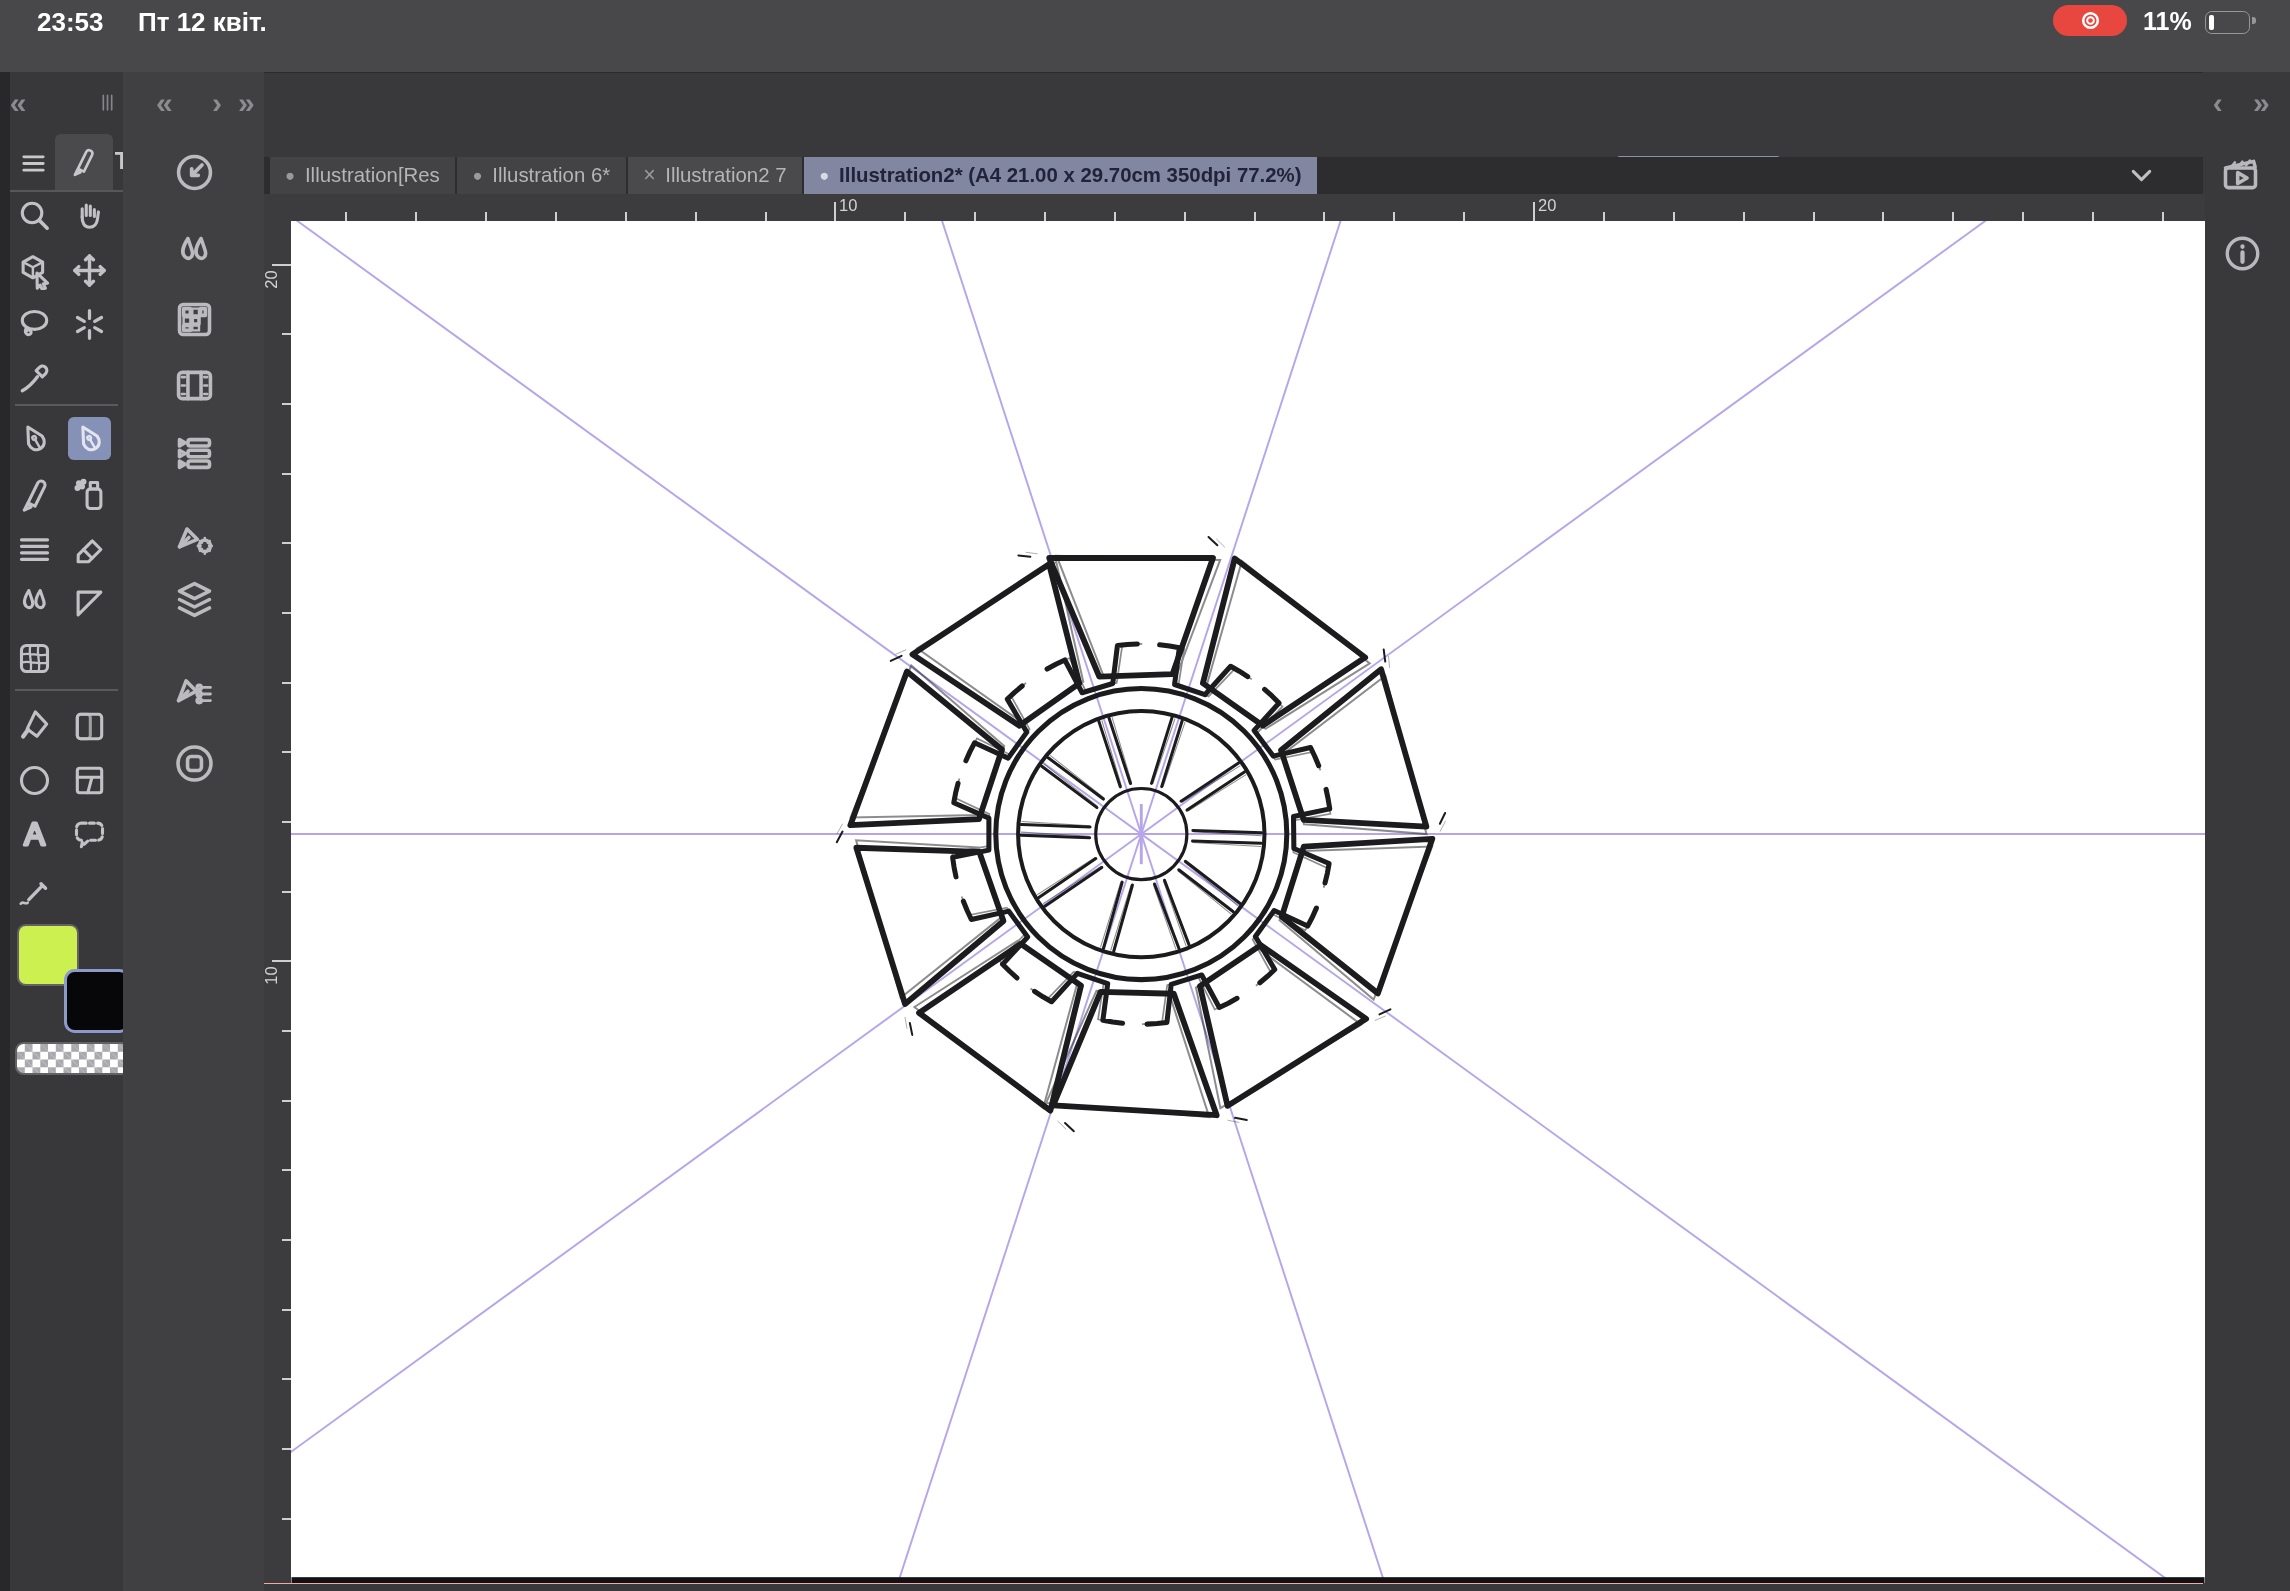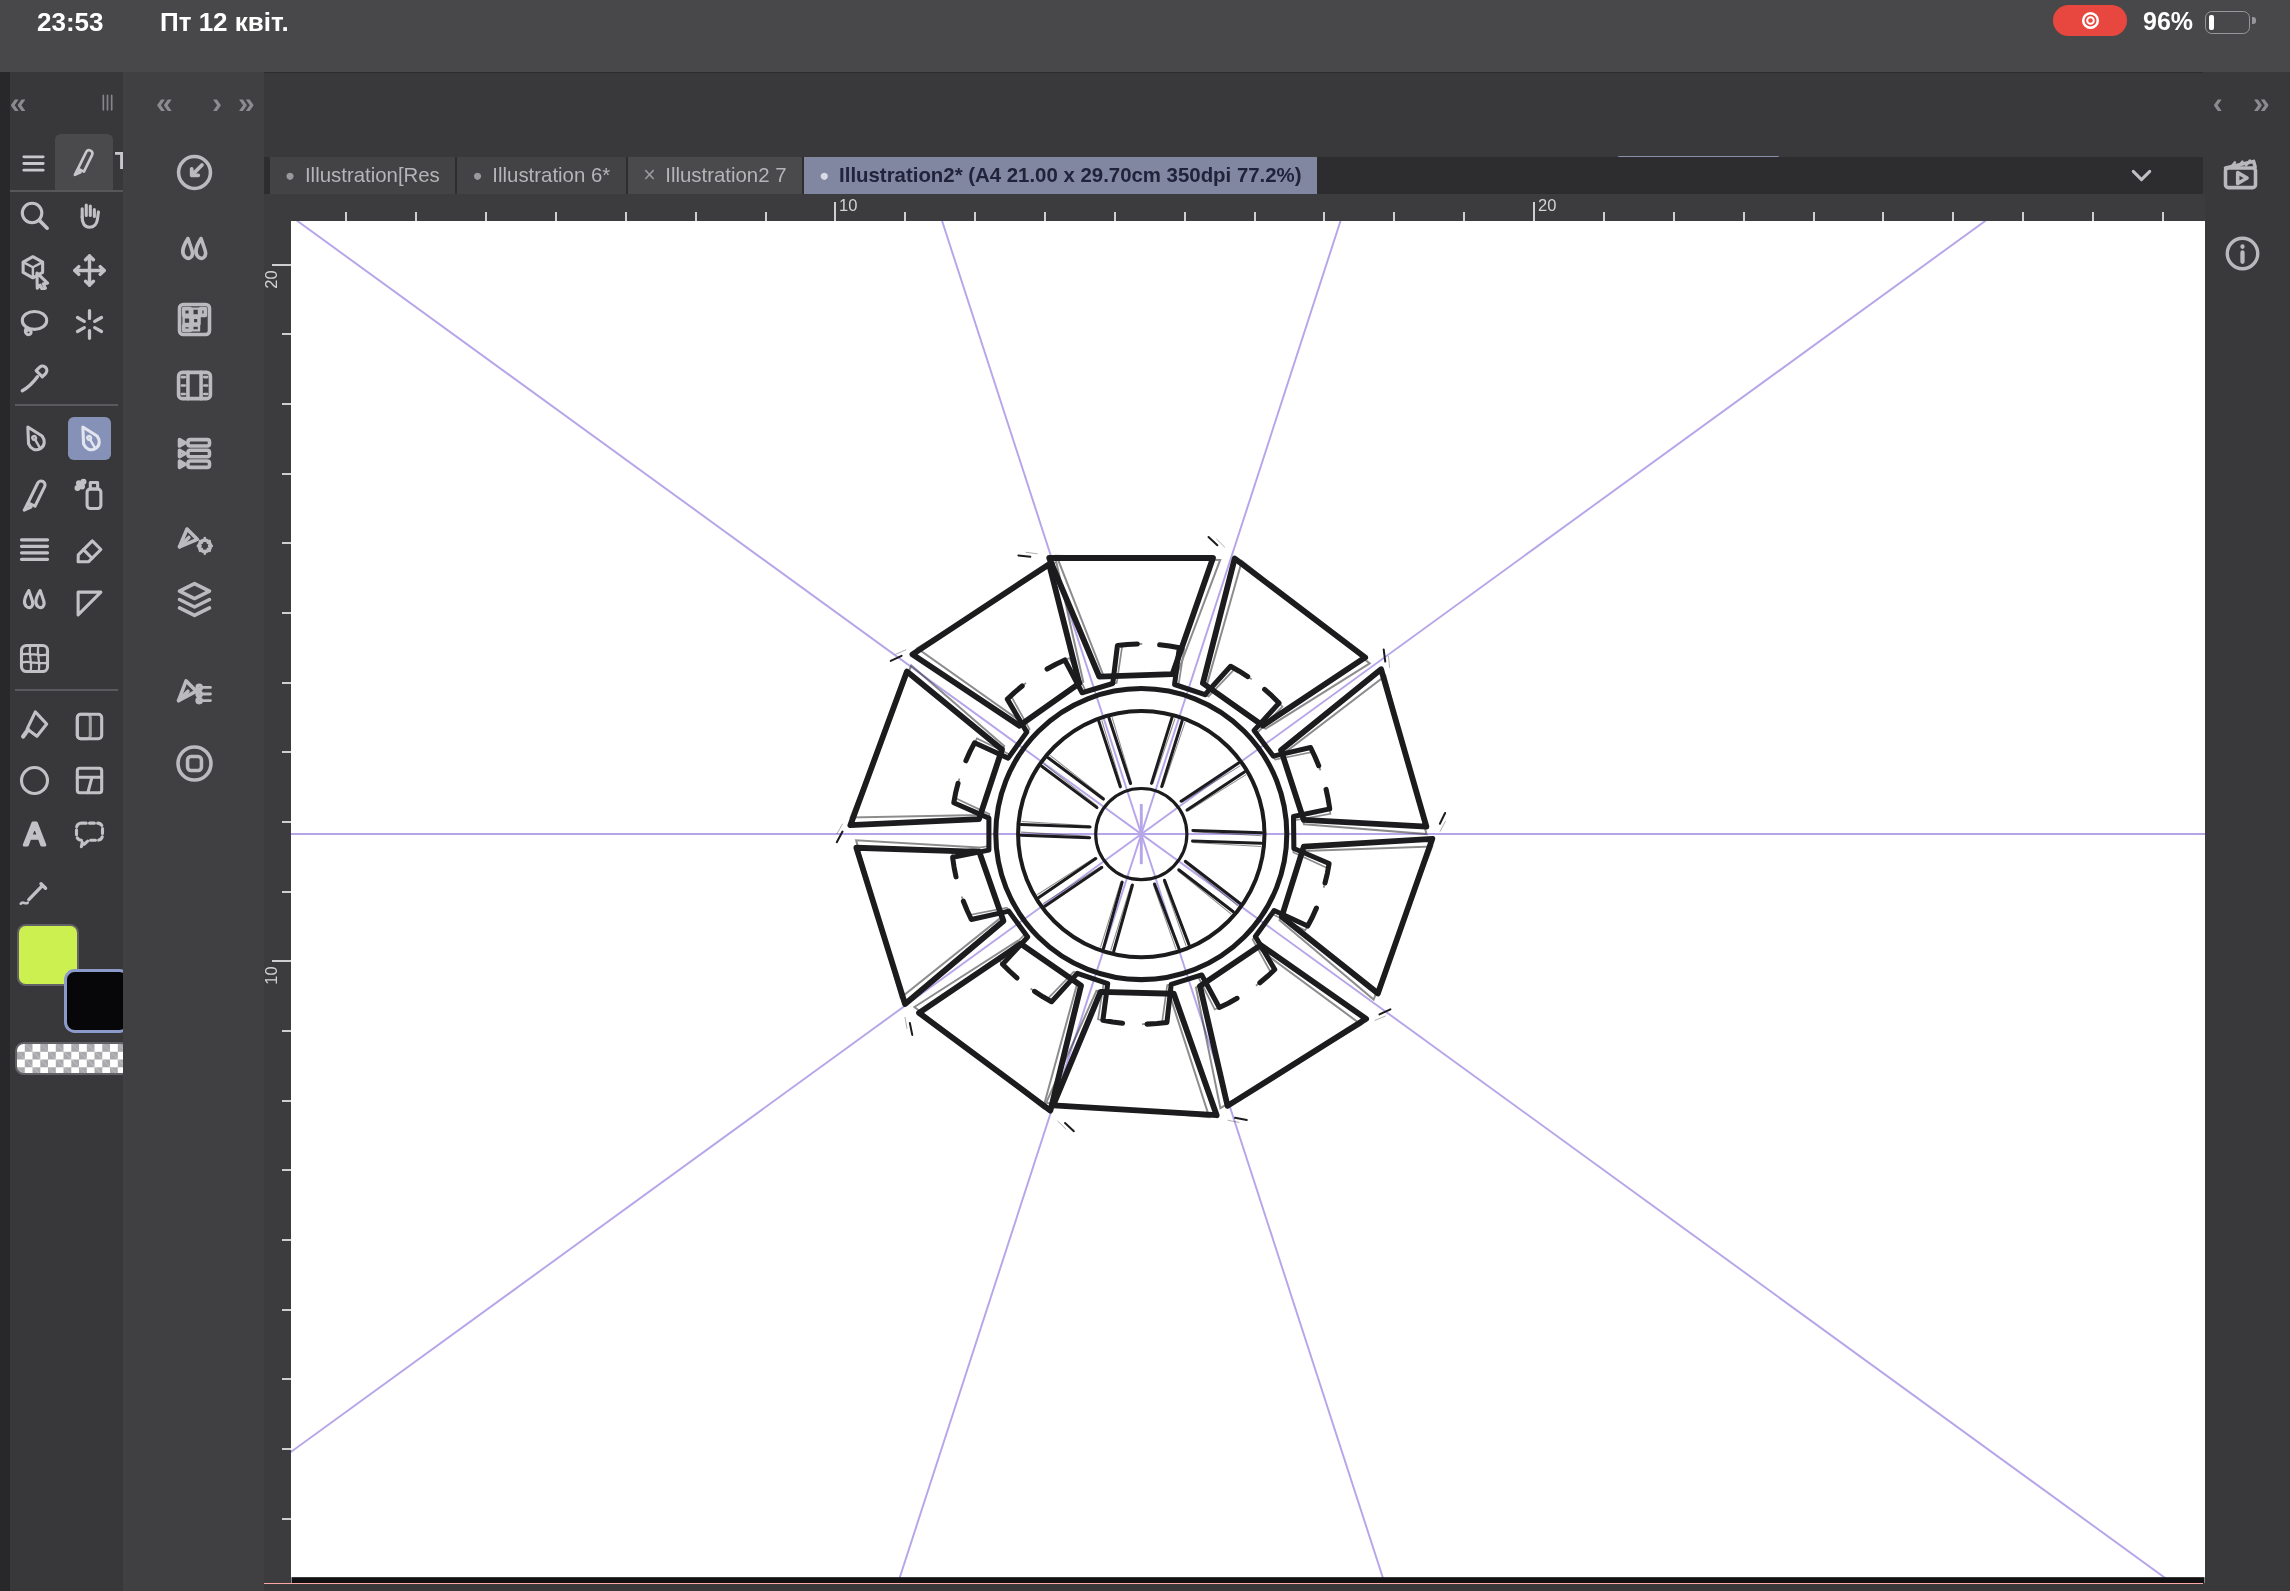--- a/index.html
+++ b/index.html
@@ -1,21 +1,21 @@
 <!DOCTYPE html>
 <html><head>
 <meta charset="utf-8">
 <style>
   html,body{margin:0;padding:0;background:#222;}
   .screen{position:relative;width:2290px;height:1591px;background:#fca5a5;overflow:hidden;
           font-family:"Liberation Sans",sans-serif;-webkit-font-smoothing:antialiased;}
   
   .topbar{position:absolute;left:0;top:0;width:2290px;height:72px;background:#48484a;}
   .time{position:absolute;left:37px;top:6.8px;color:#fff;font-size:26px;font-weight:bold;}
-  .date{position:absolute;left:160px;top:6.8px;color:#fff;font-size:26px;font-weight:bold;}
+  .date{position:absolute;left:138px;top:6.8px;color:#fff;font-size:26px;font-weight:bold;}
   .recpill{position:absolute;left:2053px;top:4.9px;width:74px;height:31px;border-radius:16.5px;background:#e8473f;
            display:flex;align-items:center;justify-content:center;color:#fff;}
   .batpct{position:absolute;left:2143px;top:6.8px;color:#fff;font-size:25px;font-weight:bold;}
   .bat{position:absolute;left:2205px;top:10.7px;width:43px;height:21.3px;border:1.9px solid #97979b;border-radius:6.8px;}
   .bat .lvl{position:absolute;left:2.9px;top:2.9px;bottom:2.9px;width:4.9px;background:#fff;border-radius:1.9px;}
   .bat:after{content:"";position:absolute;right:-6.8px;top:4.9px;width:3.9px;height:7.8px;background:#97979b;border-radius:0 2.9px 2.9px 0;}
   .menubar{position:absolute;left:43px;top:35px;height:37px;display:flex;align-items:center;gap:39px;}
   .applogo{width:33px;height:33px;color:#d6d6d8;margin-right:17.5px;}
   .menu-item{color:#ececee;font-size:24px;font-weight:600;}
   
@@ -328,21 +328,21 @@
 <div class="screen">
 
   <div class="topbar">
     <span class="time">23:53</span>
     <span class="date">Пт 12 квіт.</span>
     <div class="recpill">
       <svg class="icn" style="width:25px;height:25px" viewBox="0 0 26 26" width="25" height="25">
           <use href="#i-rec"></use>
         </svg>
     </div>
-    <span class="batpct">96%</span>
+    <span class="batpct">11%</span>
     <div class="bat">
         <div class="lvl"></div>
       </div>
   </div>
 
   <div class="commandbar">
     <div class="tb-btn" style="left:278px">
         <svg class="icn" viewBox="0 0 40 40" width="39" height="39">
           <use href="#i-ham"></use>
         </svg>

